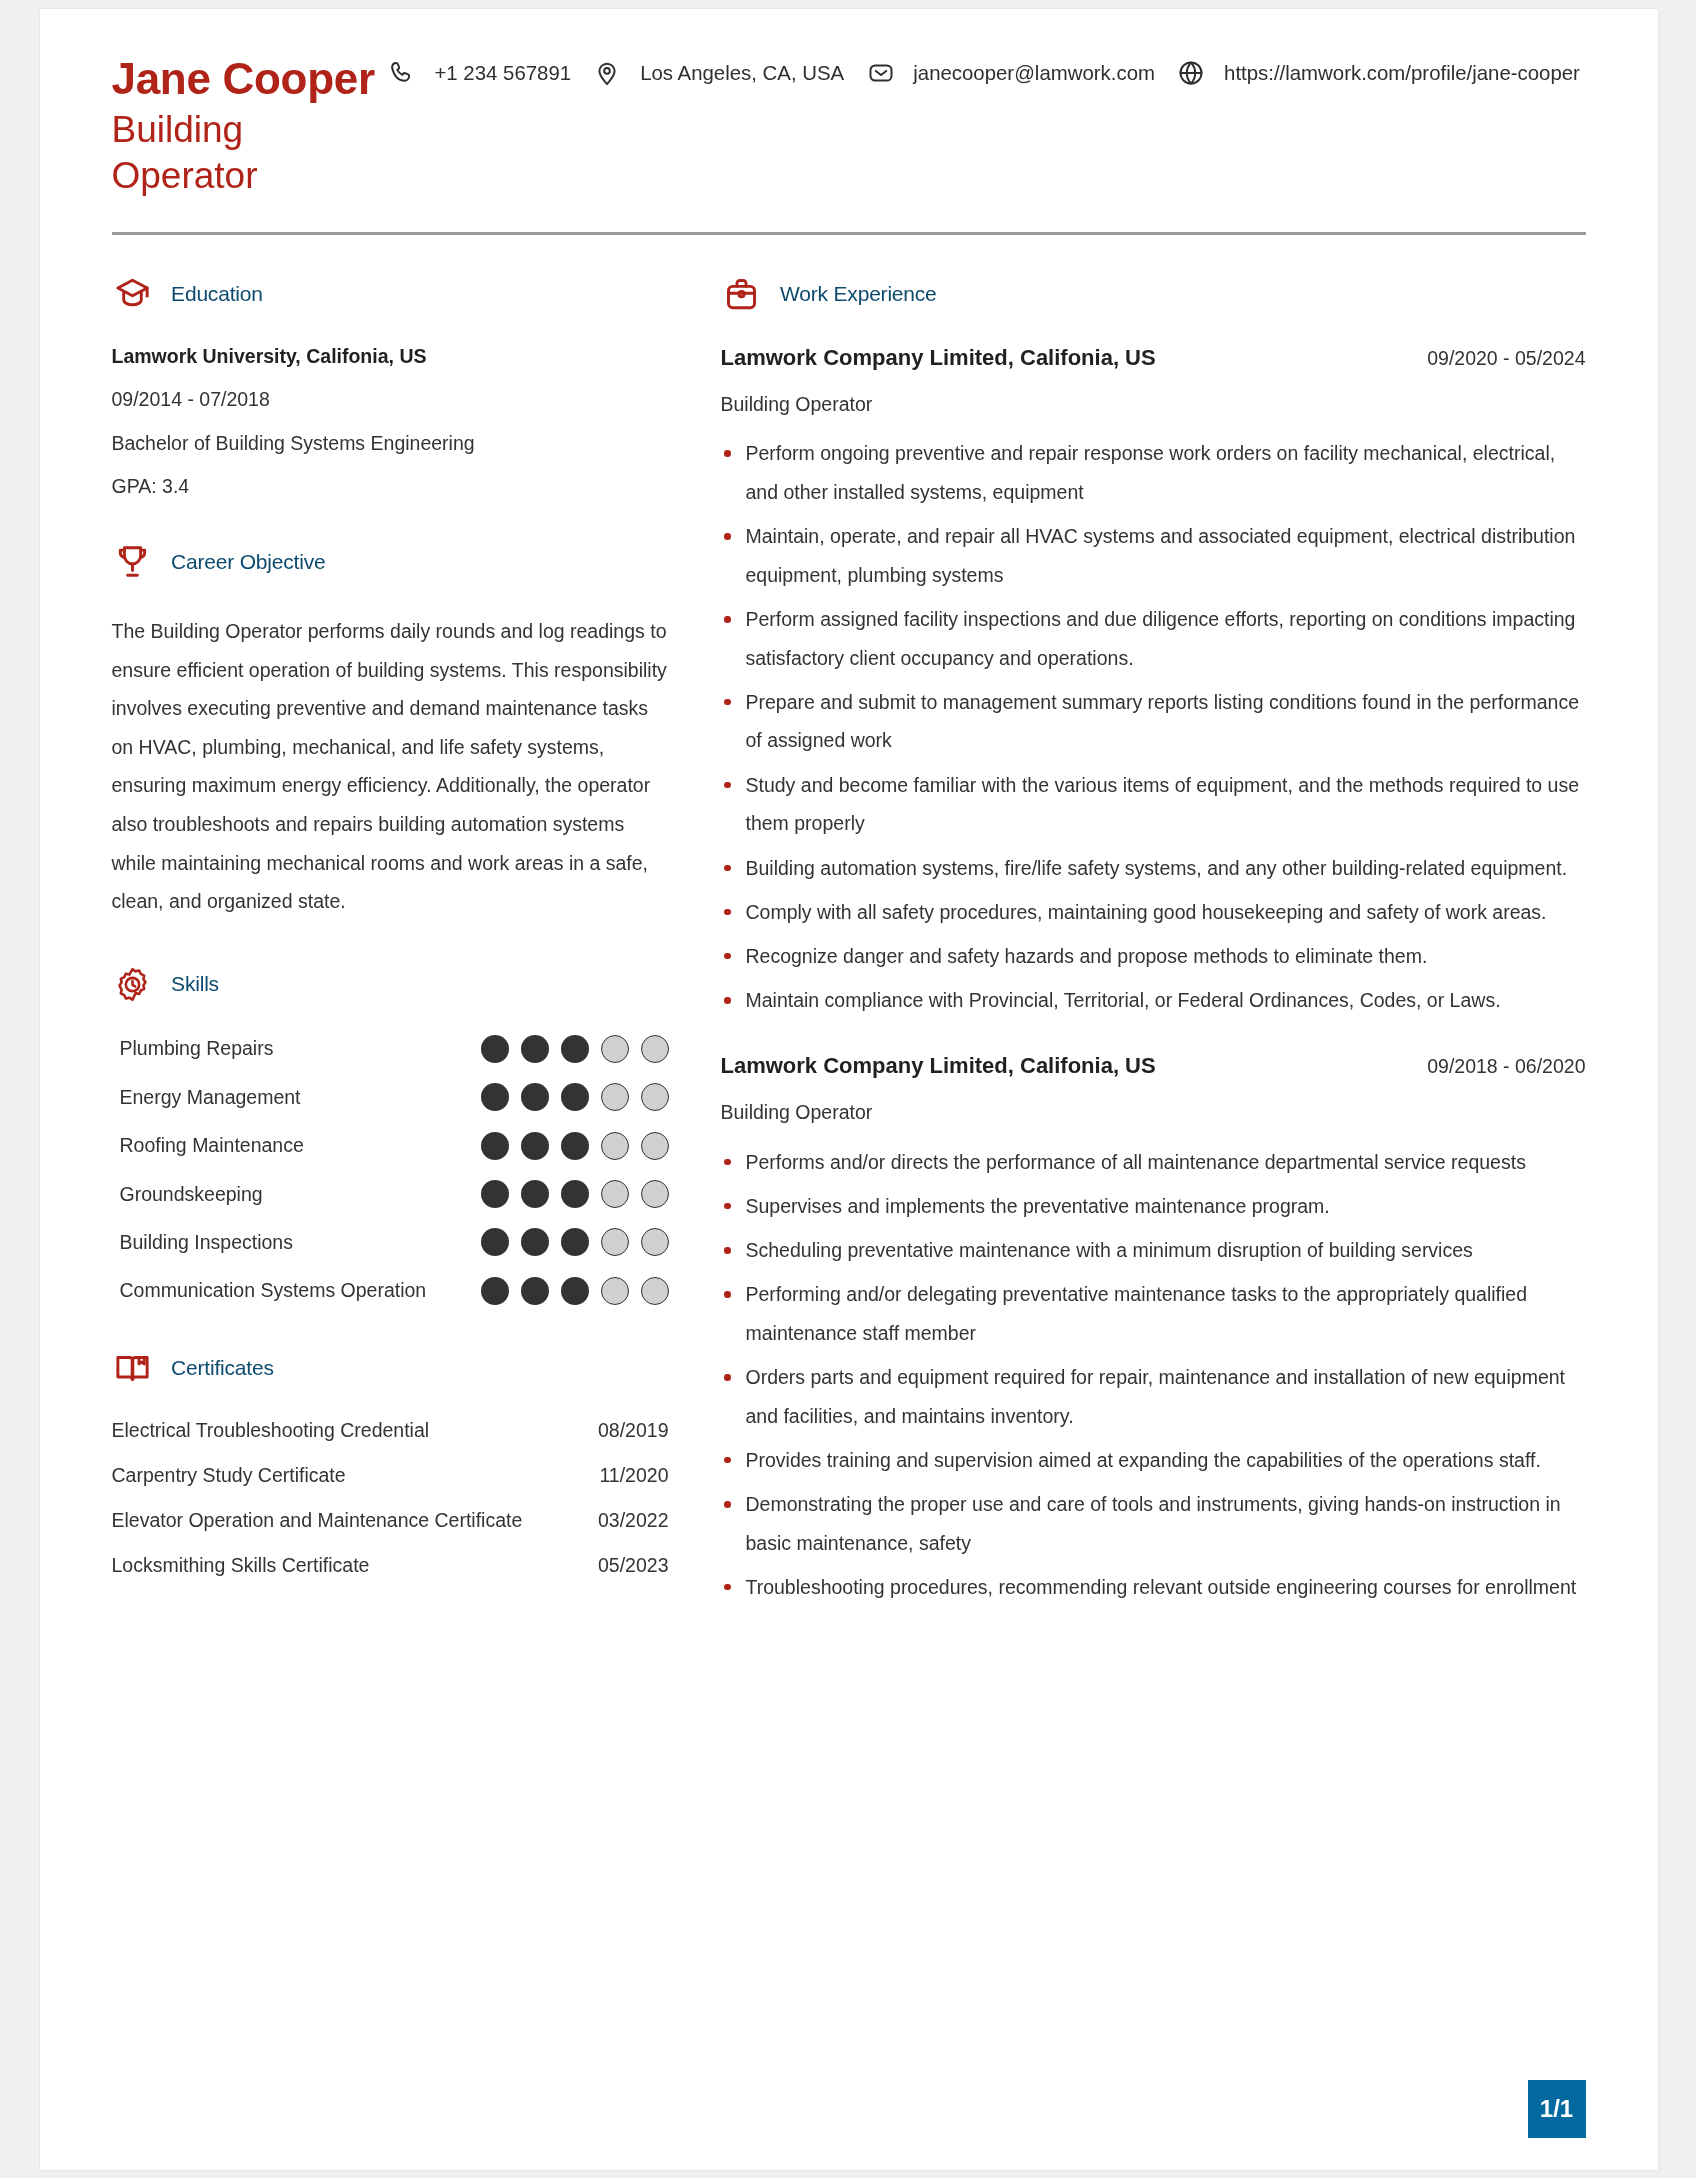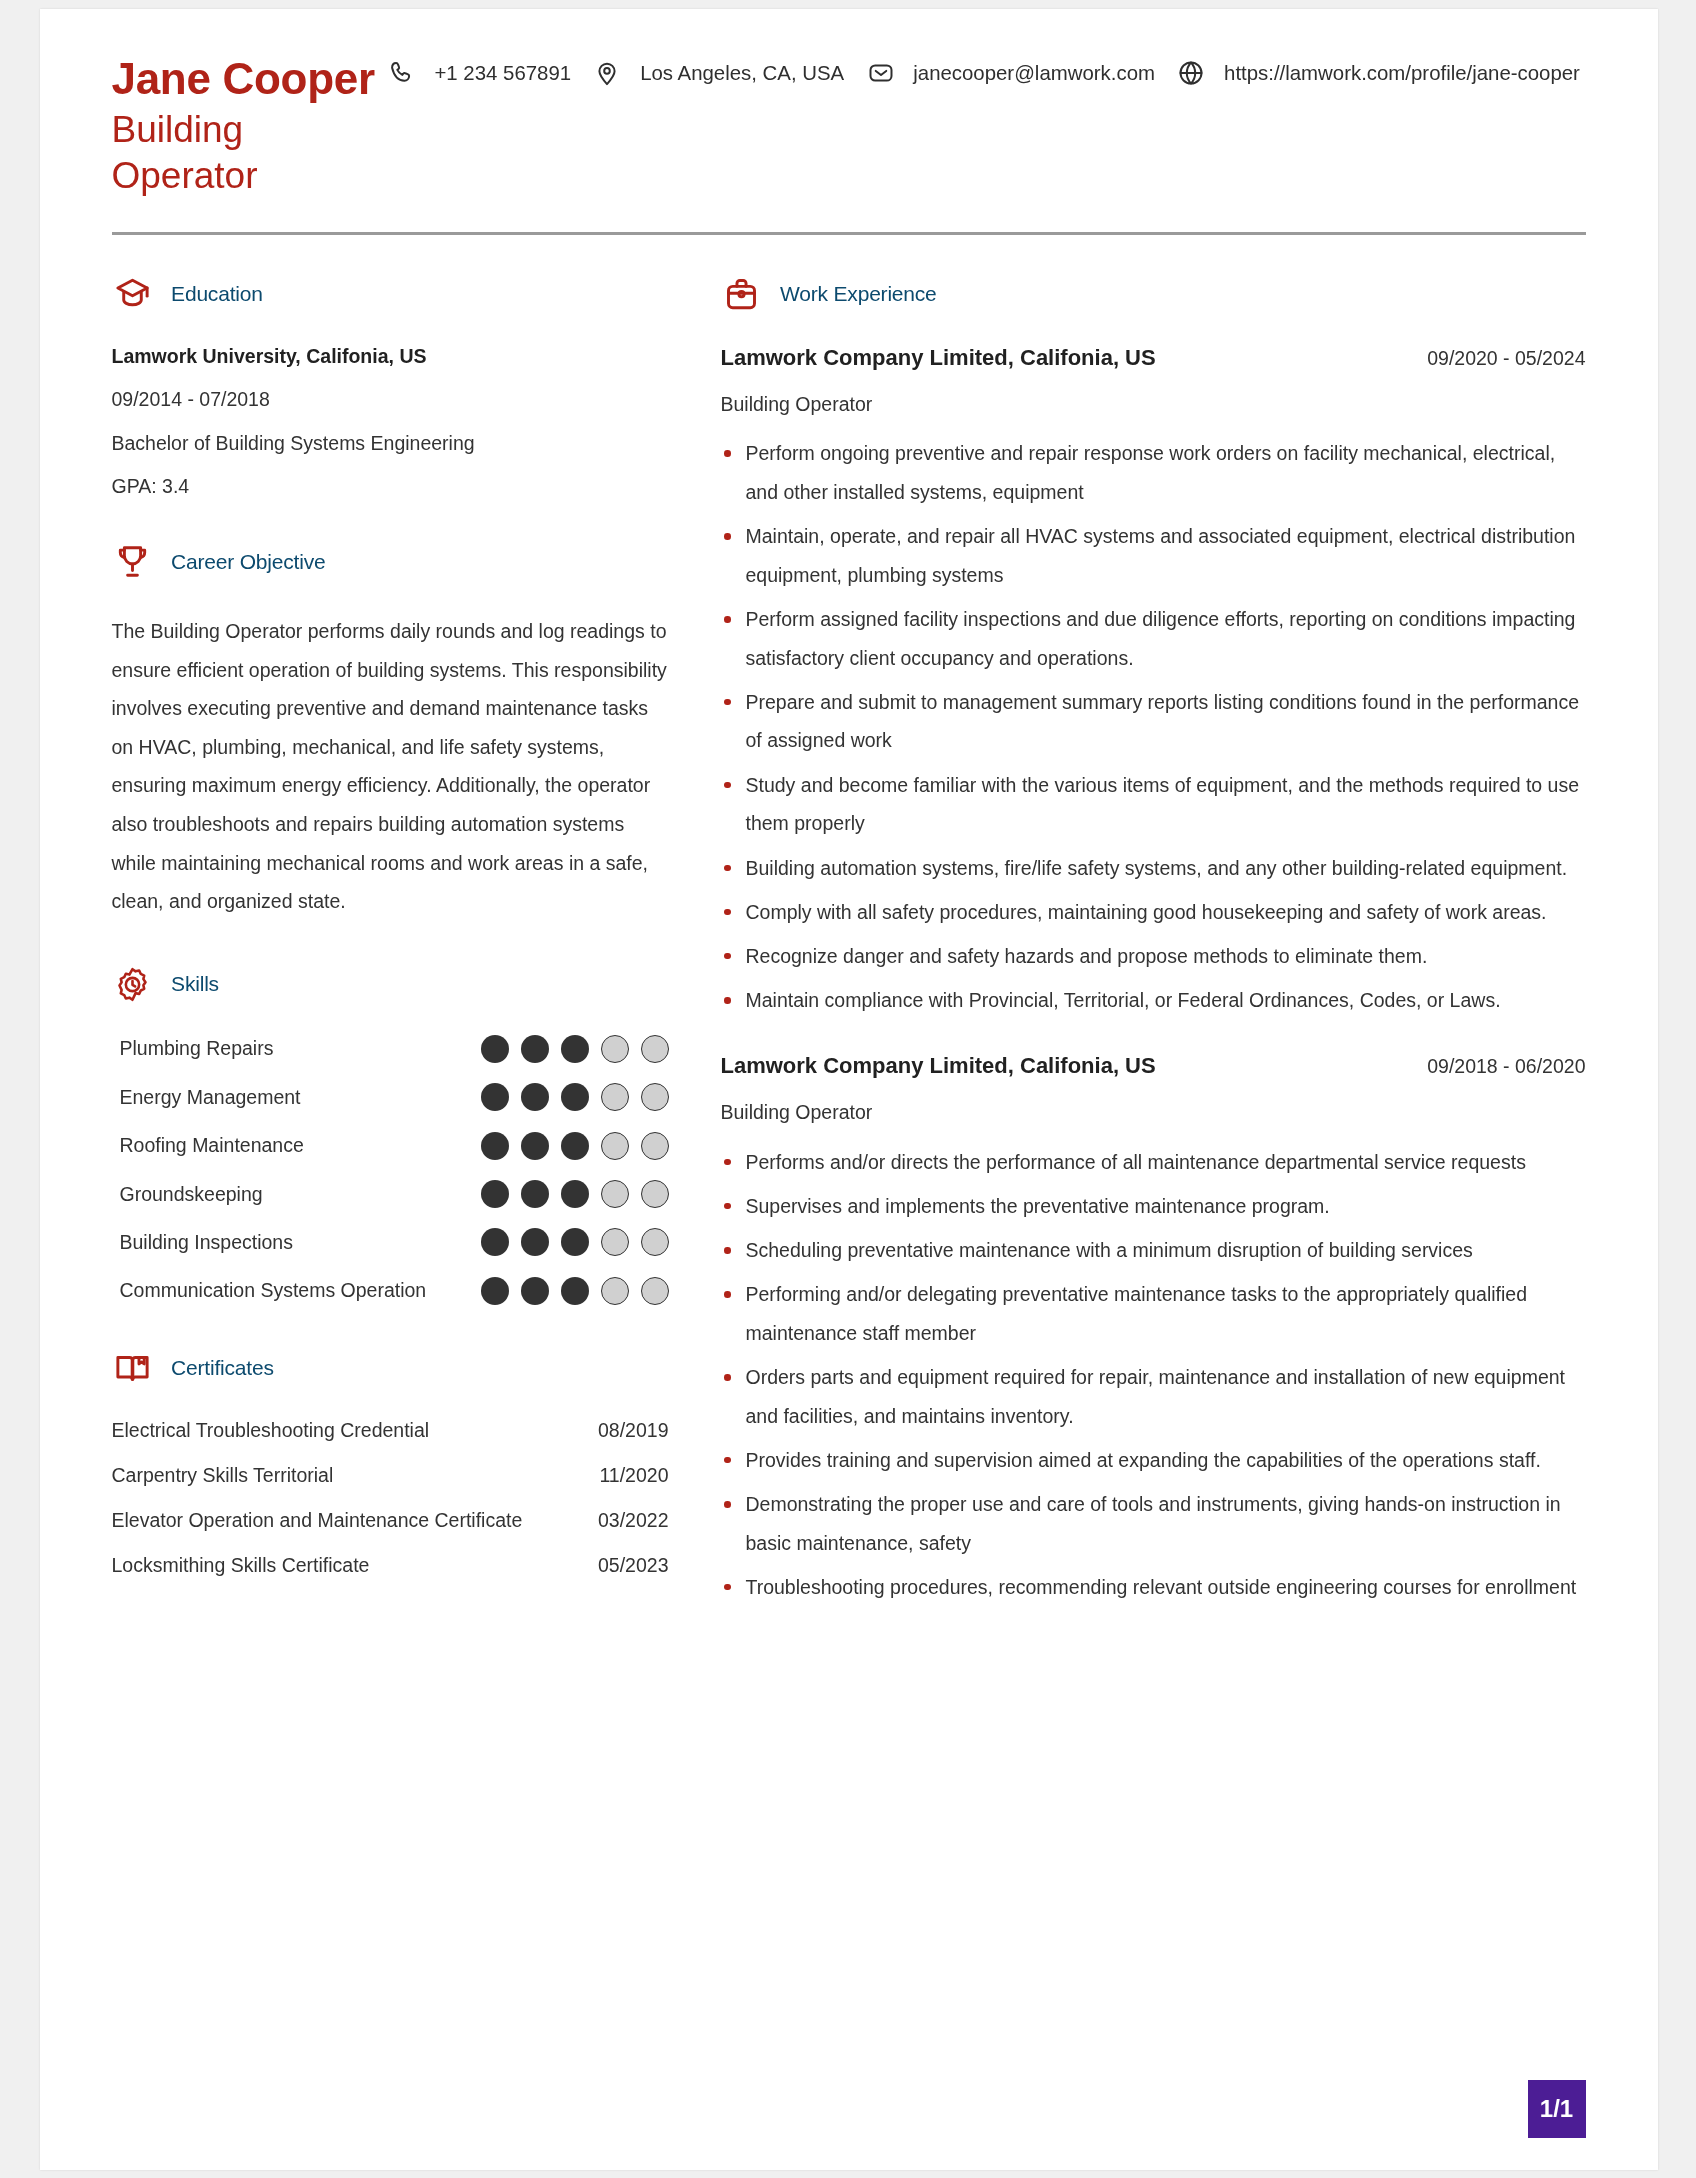--- a/index.html
+++ b/index.html
@@ -237,21 +237,21 @@
 
   .job-gap { height: 24px; }
 
   
   .page-badge {
     position: absolute;
     right: 72px;
     bottom: 32px;
     width: 58px;
     height: 58px;
-    background: #4c1d95;
+    background: #0369a1;
     color: #ffffff;
     font-size: 24px;
     font-weight: bold;
     display: flex;
     align-items: center;
     justify-content: center;
   }
 </style>
 </head>
 <body>
@@ -428,21 +428,21 @@
             </svg>
           </span>
           <span class="section-title">Certificates</span>
         </div>
         <div id="certificates-list">
             <div class="cert-row">
               <span class="cert-name">Electrical Troubleshooting Credential</span>
               <span class="cert-date">08/2019</span>
             </div>
             <div class="cert-row">
-              <span class="cert-name">Carpentry Skills Territorial</span>
+              <span class="cert-name">Carpentry Study Certificate</span>
               <span class="cert-date">11/2020</span>
             </div>
             <div class="cert-row">
               <span class="cert-name">Elevator Operation and Maintenance Certificate</span>
               <span class="cert-date">03/2022</span>
             </div>
             <div class="cert-row">
               <span class="cert-name">Locksmithing Skills Certificate</span>
               <span class="cert-date">05/2023</span>
             </div>

